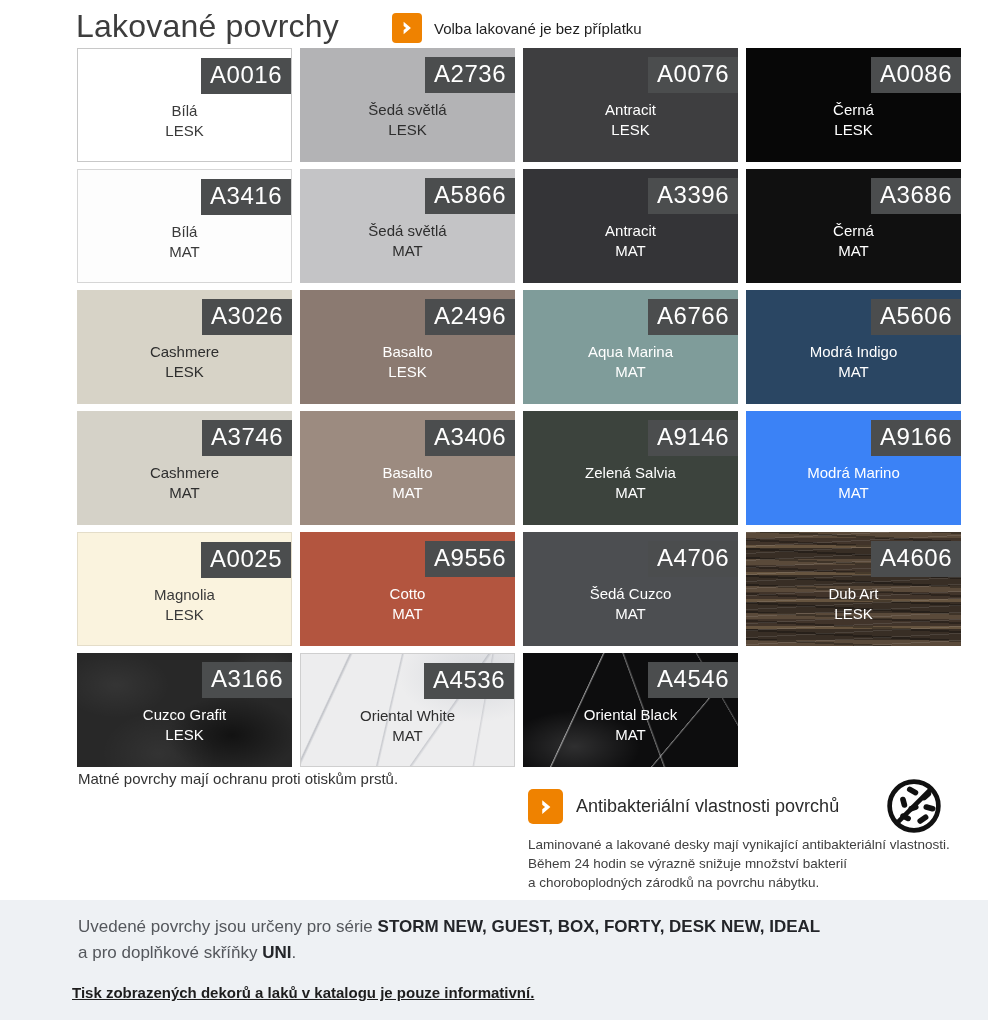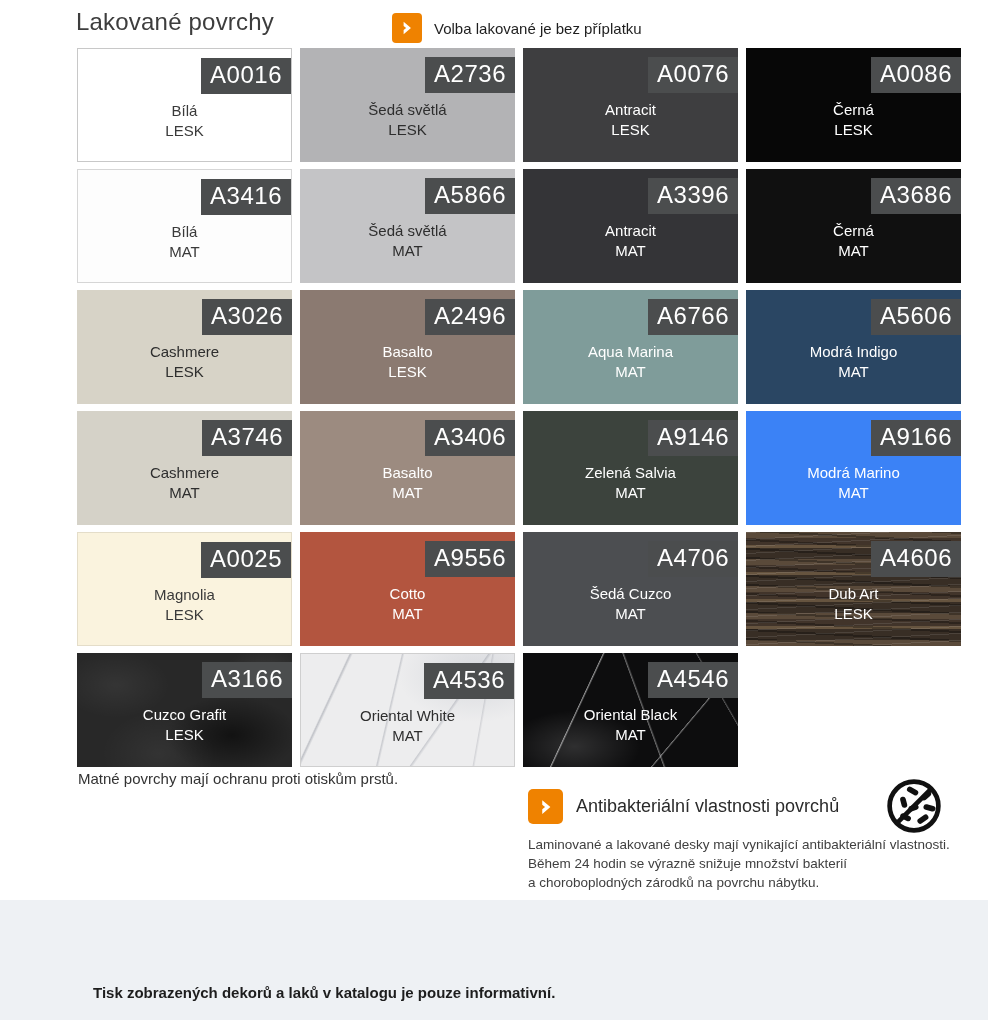--- a/index.html
+++ b/index.html
@@ -3,21 +3,21 @@
 <meta charset="utf-8">
 <style>
   html,body{margin:0;padding:0;background:#ffffff;}
   .page{
     position:relative;width:988px;height:1020px;background:#ffffff;overflow:hidden;
     font-family:"Liberation Sans","DejaVu Sans",sans-serif;color:#3a3a3a;
   }
   
   .page-title{
     position:absolute;left:76px;top:8px;margin:0;
-    font-size:24px;font-weight:300;color:#3d3d3d;letter-spacing:.2px;
+    font-size:32px;font-weight:300;color:#3d3d3d;letter-spacing:.2px;
   }
   .header-note{position:absolute;left:392px;top:13px;display:flex;align-items:center;gap:12px;}
   .arrow-badge{
     width:30px;height:30px;border-radius:4px;background:var(--accent,#ef8200);
     display:inline-flex;align-items:center;justify-content:center;flex:0 0 auto;
   }
   .arrow-badge svg{display:block;}
   .header-note-text{font-size:15px;color:#1e1e1e;}
   
   .grid{
@@ -73,21 +73,21 @@
   .matte-note{position:absolute;left:78px;top:770px;margin:0;font-size:15px;color:#333333;}
   .antibact-head{position:absolute;left:528px;top:789px;display:flex;align-items:center;gap:13px;}
   .antibact-head .arrow-badge{width:35px;height:35px;border-radius:5px;}
   .antibact-heading{margin:0;font-size:18px;font-weight:400;color:#2b2b2b;}
   .bacteria-icon{position:absolute;left:884px;top:776px;width:60px;height:60px;}
   .antibact-text{position:absolute;left:528px;top:835px;margin:0;font-size:13.5px;line-height:19px;color:#404040;}
   
   .footer-strip{position:absolute;left:0;top:900px;width:988px;height:120px;background:var(--stripBg,#eef1f4);}
   .series-text{position:absolute;left:78px;top:14px;margin:0;font-size:17px;line-height:26px;color:#54575c;}
   .series-text b{color:#232529;font-weight:700;}
-  .disclaimer{position:absolute;left:93px;top:84px;margin:0;font-size:15px;font-weight:700;color:#1d1d1d;}
+  .disclaimer{position:absolute;left:72px;top:84px;margin:0;font-size:15px;font-weight:700;color:#1d1d1d;text-decoration:underline;}
 </style>
 </head>
 <body>
 
 <div class="page">
 
   <h1 class="page-title">Lakované povrchy</h1>
 
   <div class="header-note">
     <span class="arrow-badge">
@@ -311,16 +311,20 @@
     </svg>
   </span>
 
   <p class="antibact-text">
     <span>Laminované a lakované desky mají vynikající antibakteriální vlastnosti.</span><br>
     <span>Během 24 hodin se výrazně snižuje množství bakterií</span><br>
     <span>a choroboplodných zárodků na povrchu nábytku.</span>
   </p>
 
   <div class="footer-strip">
+    <p class="series-text">
+      <span id="series-line-1"><span>Uvedené povrchy jsou určeny pro série </span><b>STORM NEW, GUEST, BOX, FORTY, DESK NEW, IDEAL</b></span><br>
+      <span id="series-line-2"><span>a pro doplňkové skříňky </span><b>UNI</b><span>.</span></span>
+    </p>
     <p class="disclaimer">Tisk zobrazených dekorů a laků v katalogu je pouze informativní.</p>
   </div>
 
 </div>
 
 </body></html>

